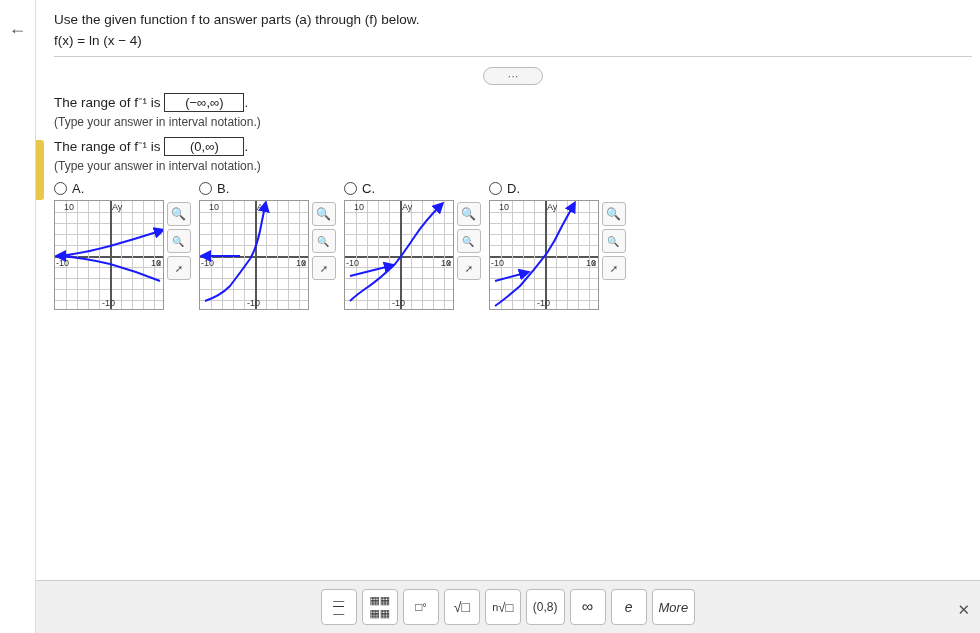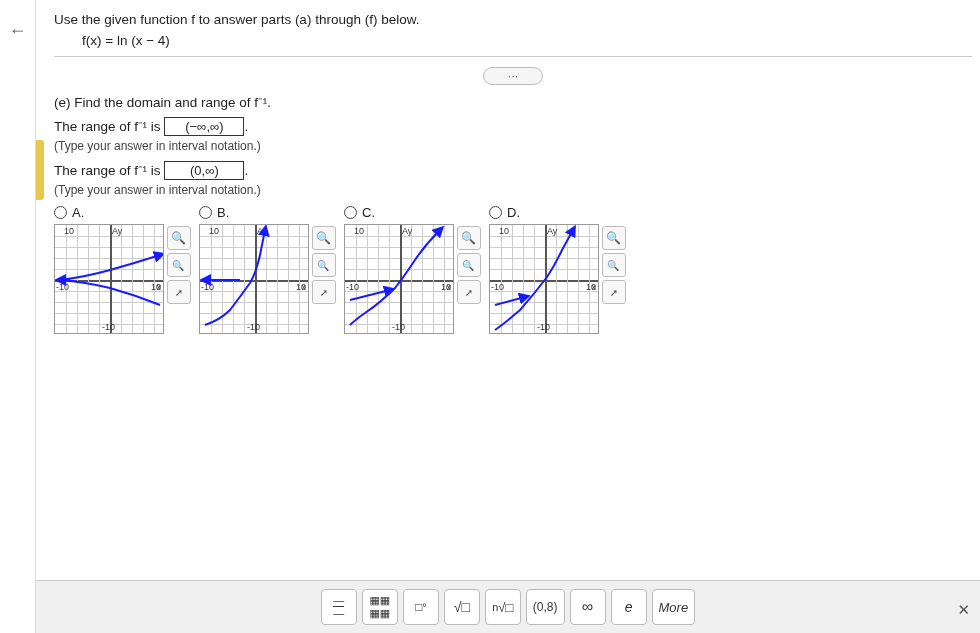--- a/index.html
+++ b/index.html
@@ -34,21 +34,21 @@
       position: relative;
     }
     .question-header {
       font-size: 13.5px;
       color: #222;
       margin-bottom: 6px;
     }
     .function-line {
       font-size: 13.5px;
       color: #222;
-      margin-left: 28px;
+      margin-left: 0;
       margin-bottom: 8px;
     }
     .divider {
       border: none;
       border-top: 1px solid #ccc;
       margin: 6px 0 10px 0;
     }
     .dots-btn {
       display: block;
       margin: 0 auto 8px auto;
@@ -246,21 +246,20 @@
     <p class="question-header">Use the given function f to answer parts (a) through (f) below.</p>
     <p class="function-line">
       <span>f(x) = ln (x − 4)</span>
     </p>
     <hr class="divider">
 
     <div style="text-align:center;">
       <button class="dots-btn">···</button>
     </div>
 
-    <p class="part-label">(e) Find the domain and range of f⁻¹.</p>
 
     <p class="answer-line">
       <span>The range of f⁻¹ is</span>&nbsp;<span class="answer-box">(−∞,∞)</span>.
     </p>
     <p class="sub-label">(Type your answer in interval notation.)</p>
 
     <p class="answer-line">
       <span>The range of f⁻¹ is</span>&nbsp;<span class="answer-box">(0,∞)</span>.
     </p>
     <p class="sub-label">(Type your answer in interval notation.)</p>

